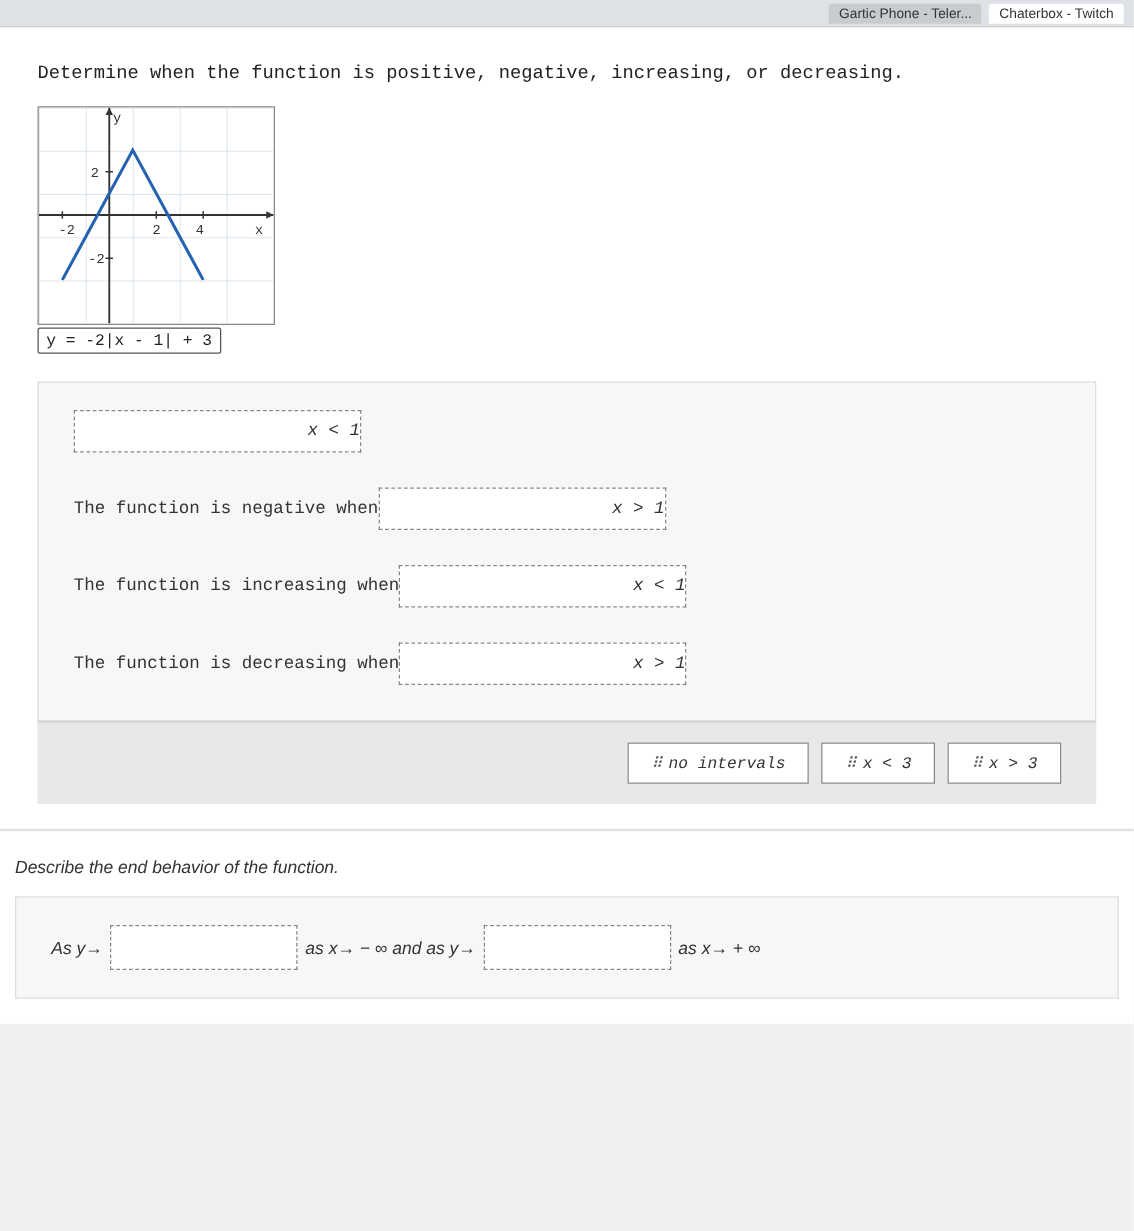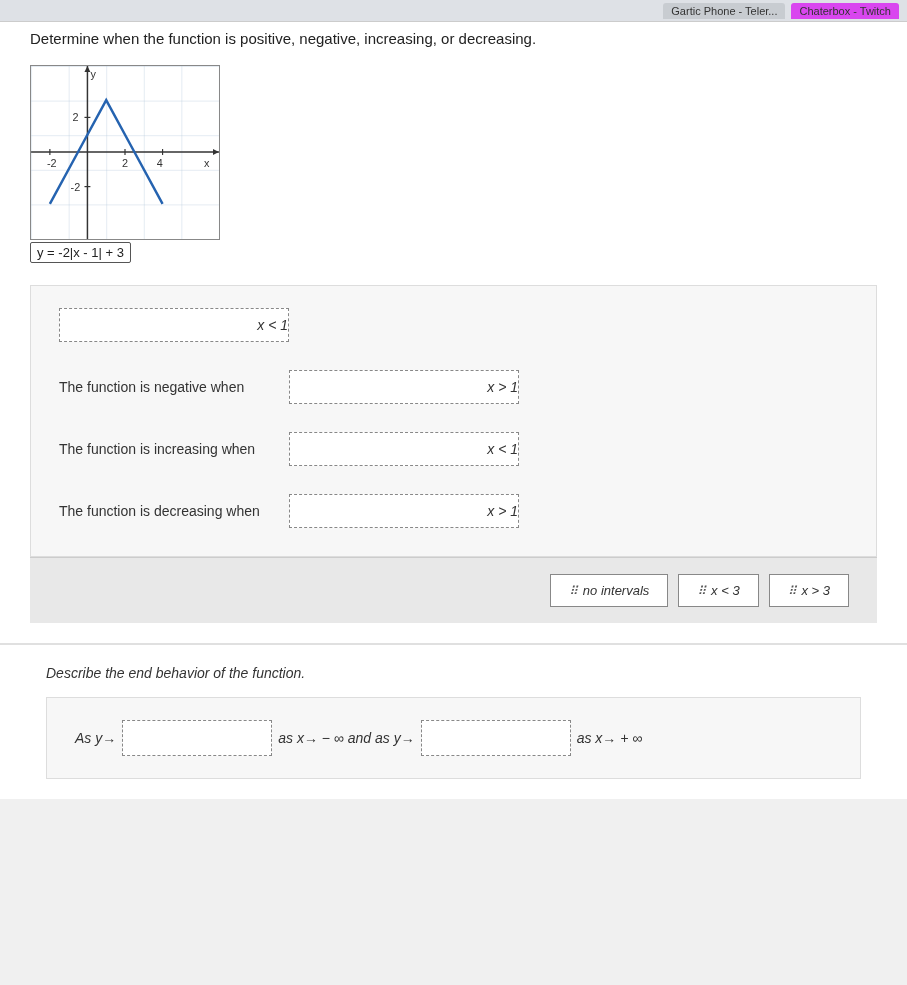--- a/index.html
+++ b/index.html
@@ -33,28 +33,29 @@
 
     .tab-item {
       background: #c8ccd1;
       padding: 2px 8px;
       border-radius: 3px 3px 0 0;
       font-size: 11px;
       color: #333;
     }
 
     .tab-item.active {
-      background: #d946ef;
+      background: #ffffff;
     }
 
     
     .main-content {
       background: #fff;
       margin: 0;
-      padding: 8px 30px 20px 30px;
+      padding: 28px 30px 20px 30px;
+      font-family: Liberation Mono, monospace;
     }
 
     
     .question-heading {
       font-size: 15px;
       color: #222;
       margin-bottom: 18px;
       font-style: normal;
     }
 
@@ -149,21 +150,21 @@
 
     .drag-dots {
       color: #555;
       font-size: 12px;
       letter-spacing: -1px;
     }
 
     
     .end-behavior-section {
       background: #fff;
-      padding: 20px 46px;
+      padding: 20px 12px;
       border-top: 2px solid #e0e0e0;
     }
 
     .end-behavior-heading {
       font-size: 14px;
       color: #333;
       font-style: italic;
       margin-bottom: 16px;
     }
 

